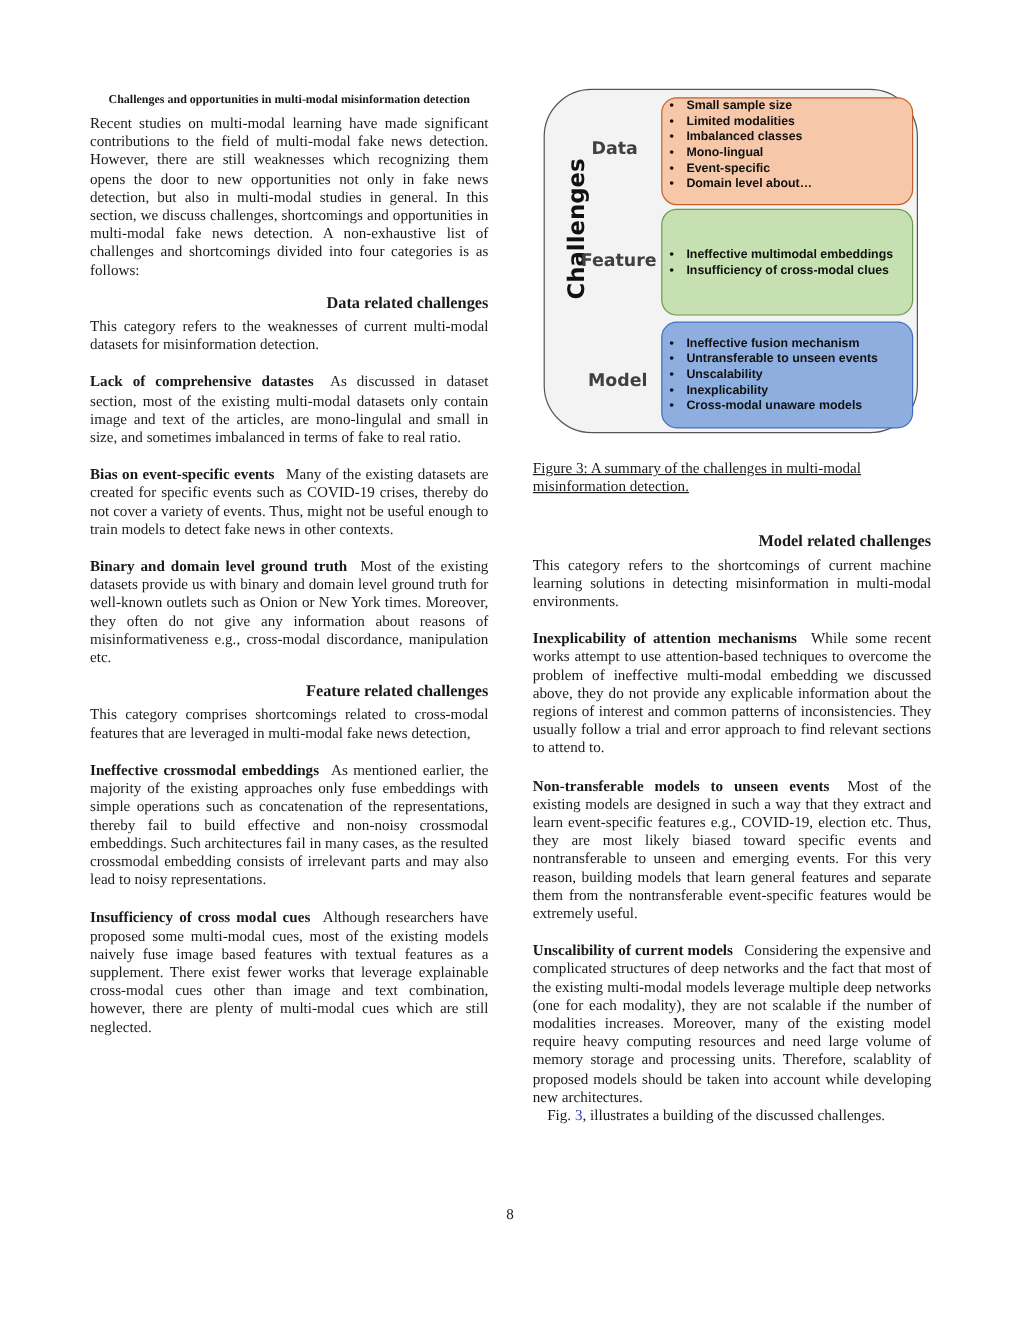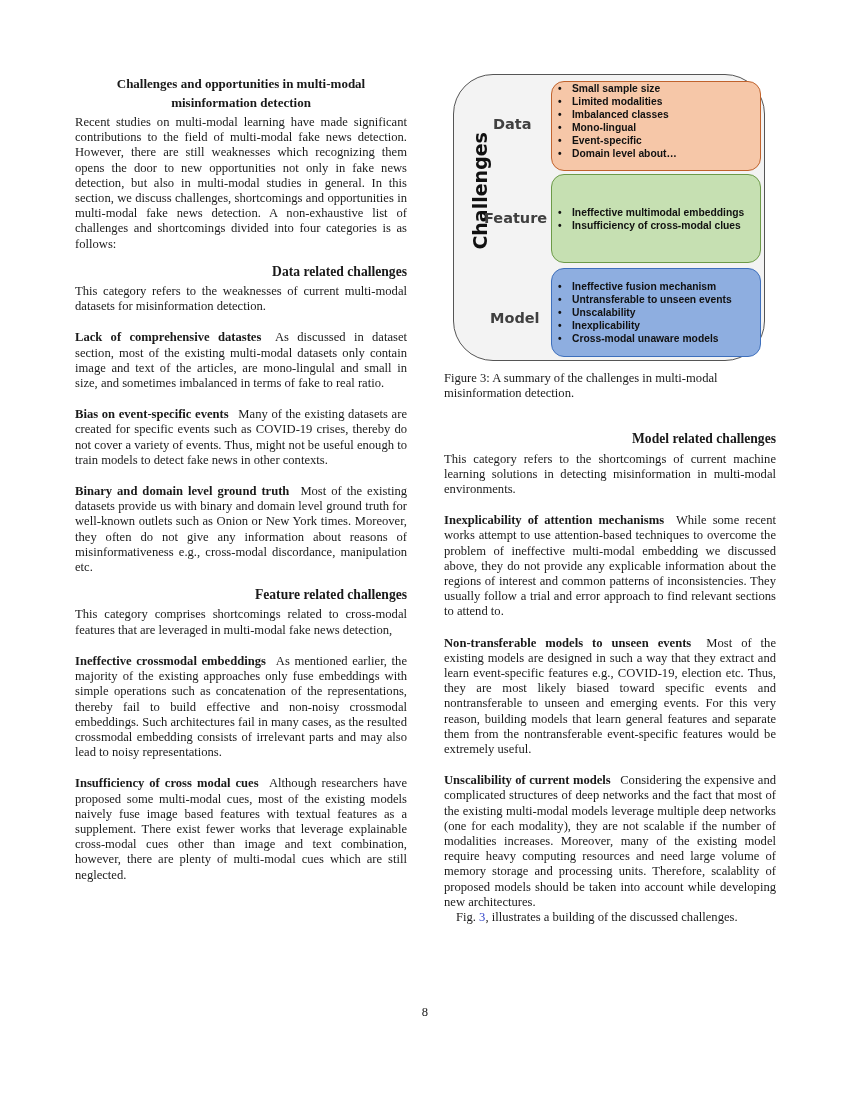--- a/index.html
+++ b/index.html
@@ -1,21 +1,21 @@
 <!DOCTYPE html>
 <html><head>
 <meta charset="utf-8">
 <style>
   html, body { margin: 0; padding: 0; background: #ffffff; }
   body { width: 850px; height: 1100px; position: relative; overflow: hidden;
          font-family: "Liberation Serif", serif; color: #1a1a1a; }
   .col { position: absolute; width: 332px; font-size: 12.6px; line-height: 15.2px; text-align: justify; hyphens: auto; }
   .col-left { left: 75px; top: 74px; }
   .col-right { left: 444px; top: 74px; }
-  .sec-title { font-weight: bold; font-size: 13px; text-align: center; line-height: 19px; margin: 0 0 3px 0; }
+  .sec-title { font-weight: bold; font-size: 10px; text-align: center; line-height: 19px; margin: 0 0 3px 0; }
   .subhead { font-weight: bold; font-size: 13.6px; margin: 12px 0 5px 0; text-align: right; }
   p { margin: 0; }
   .para { margin-top: 16px; }
   .runin { font-weight: bold; margin-right: 6px; }
   .indent { text-indent: 12px; }
   .figref { color: #2b3fc8; }
 
   
   .figure { position: relative; width: 330px; height: 287px; }
   .outer { position: absolute; left: 9px; top: 0; width: 310px; height: 285px; border: 1.3px solid #555; border-radius: 40px; background: #f3f3f3; }
@@ -23,21 +23,21 @@
               font-family: "DejaVu Sans", sans-serif; font-weight: bold; font-size: 19px; color: #111; }
   .cat-label { position: absolute; font-family: "DejaVu Sans", sans-serif; font-weight: bold; font-size: 14.5px; color: #404040; }
   .box { position: absolute; left: 97px; width: 210px; border: 1.3px solid; border-radius: 13px; box-sizing: border-box;
          font-family: "Liberation Sans", sans-serif; font-weight: bold; font-size: 10.3px; line-height: 13px; color: #111;
          display: flex; flex-direction: column; justify-content: center; padding-left: 6px; }
   .box-data { top: 6px; height: 90px; background: #f6c7a8; border-color: #c0622c; justify-content: flex-start; padding-top: 0px; }
   .box-feature { top: 99px; height: 89px; background: #c6e0b2; border-color: #6c9a48; }
   .box-model { top: 193px; height: 89px; background: #8eaee0; border-color: #3d6fbc; }
   .bul { display: flex; }
   .bul .dot { width: 14px; flex: none; }
-  .caption { margin-top: 10px; text-align: left; }
+  .caption { margin-top: 22px; text-align: left; text-decoration: underline; }
   .pagenum { position: absolute; left: 0; width: 850px; top: 1005px; text-align: center; font-size: 12.6px; }
 </style>
 </head>
 <body>
 
 <div class="col col-left">
   <h2 class="sec-title">Challenges and opportunities in multi-modal misinformation detection</h2>
   <p>Recent studies on multi-modal learning have made significant contributions to the field of multi-modal fake news detection. However, there are still weaknesses which recognizing them opens the door to new opportunities not only in fake news detection, but also in multi-modal studies in general. In this section, we discuss challenges, shortcomings and opportunities in multi-modal fake news detection. A non-exhaustive list of challenges and shortcomings divided into four categories is as follows:</p>
 
   <div class="subhead">Data related challenges</div>

